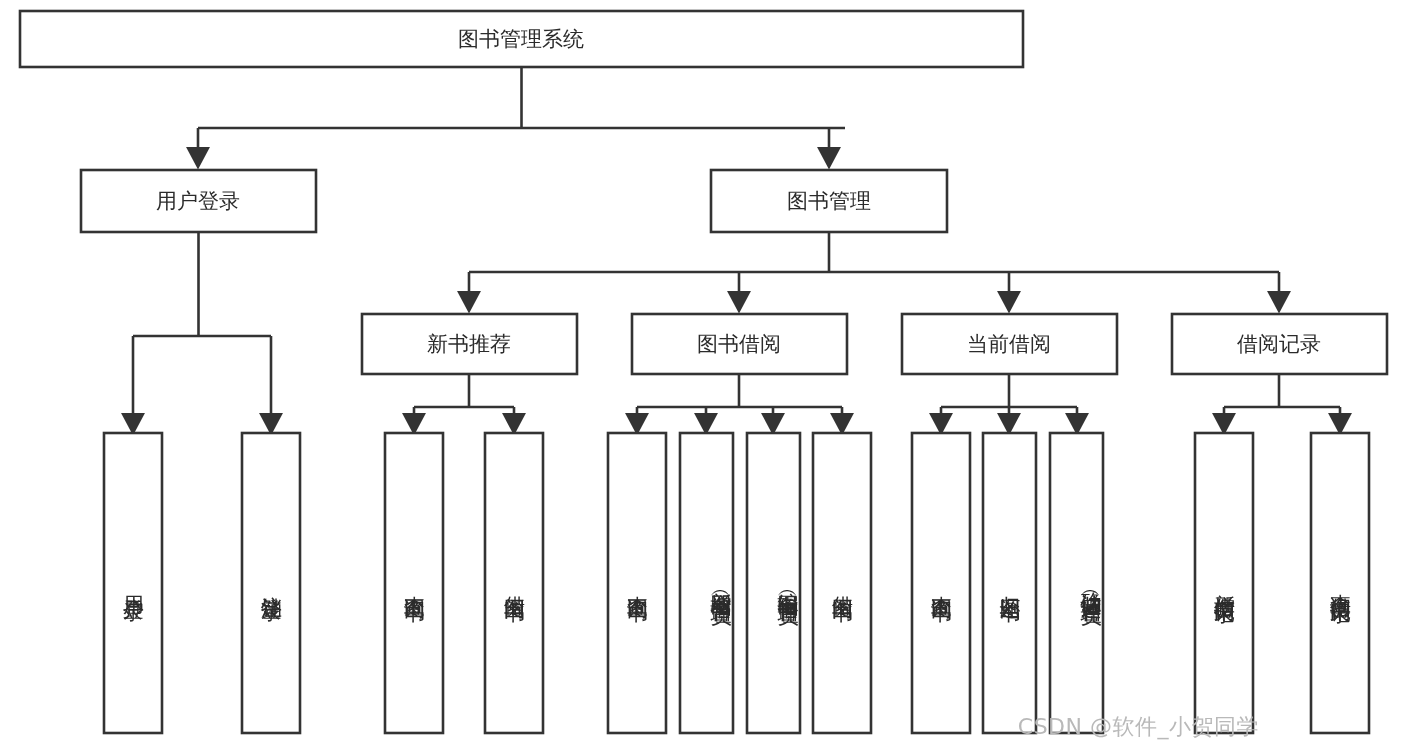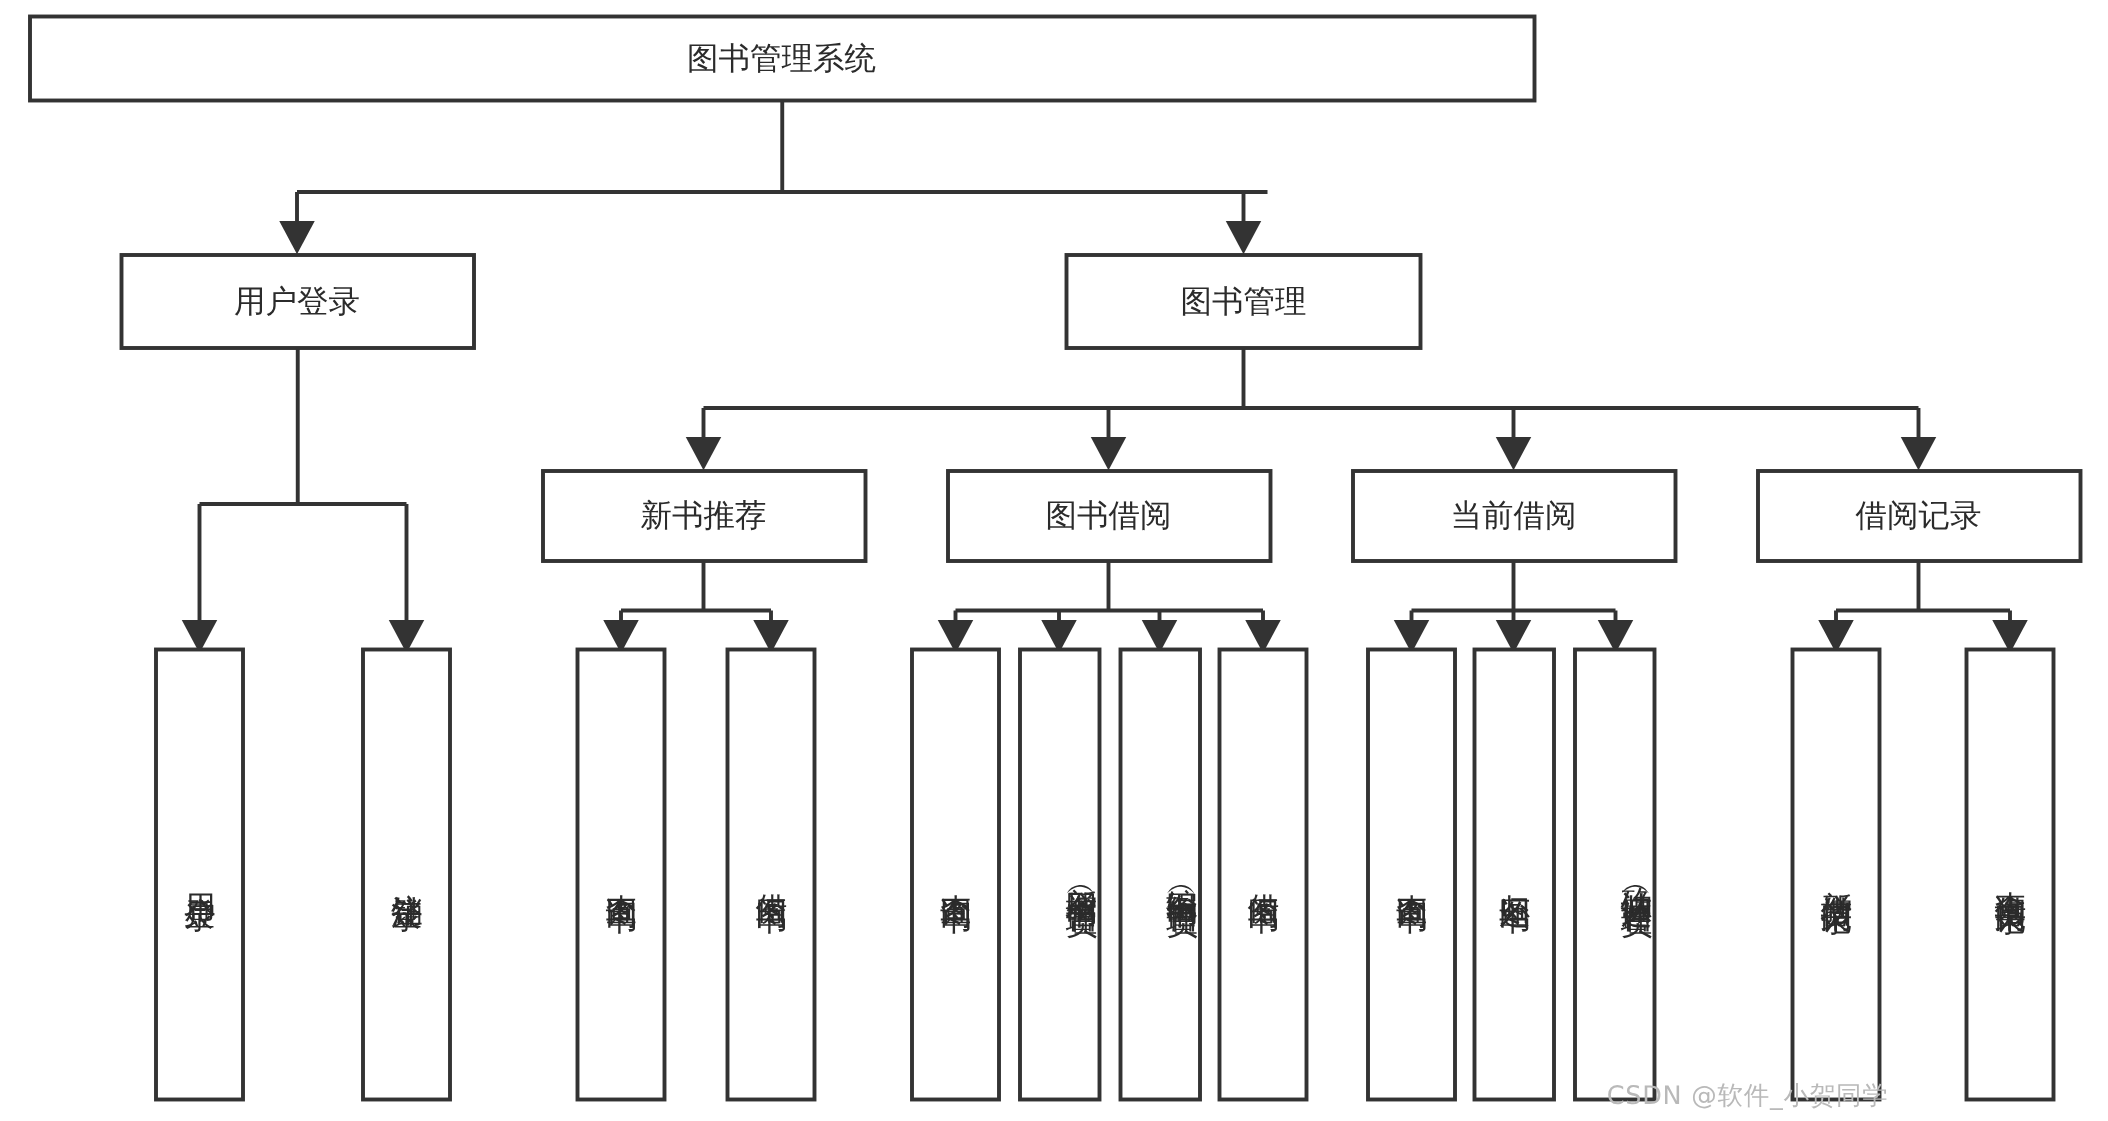--- a/index.html
+++ b/index.html
@@ -25,21 +25,21 @@
     align-items:flex-start;
     justify-content:center;
     white-space:nowrap;
     pointer-events:none;
   }
   .vlabel.center{align-items:center;}
   #watermark{
     position:absolute;
     right:10px;bottom:5px;
     font-family:"DejaVu Sans","Liberation Sans",sans-serif;
-    font-size:17px;
+    font-size:22px;
     color:#b9b9b9;
     letter-spacing:0.5px;
     white-space:nowrap;
   }
 </style>
 </head>
 <body>
 
 <div id="diagram-root">
 

